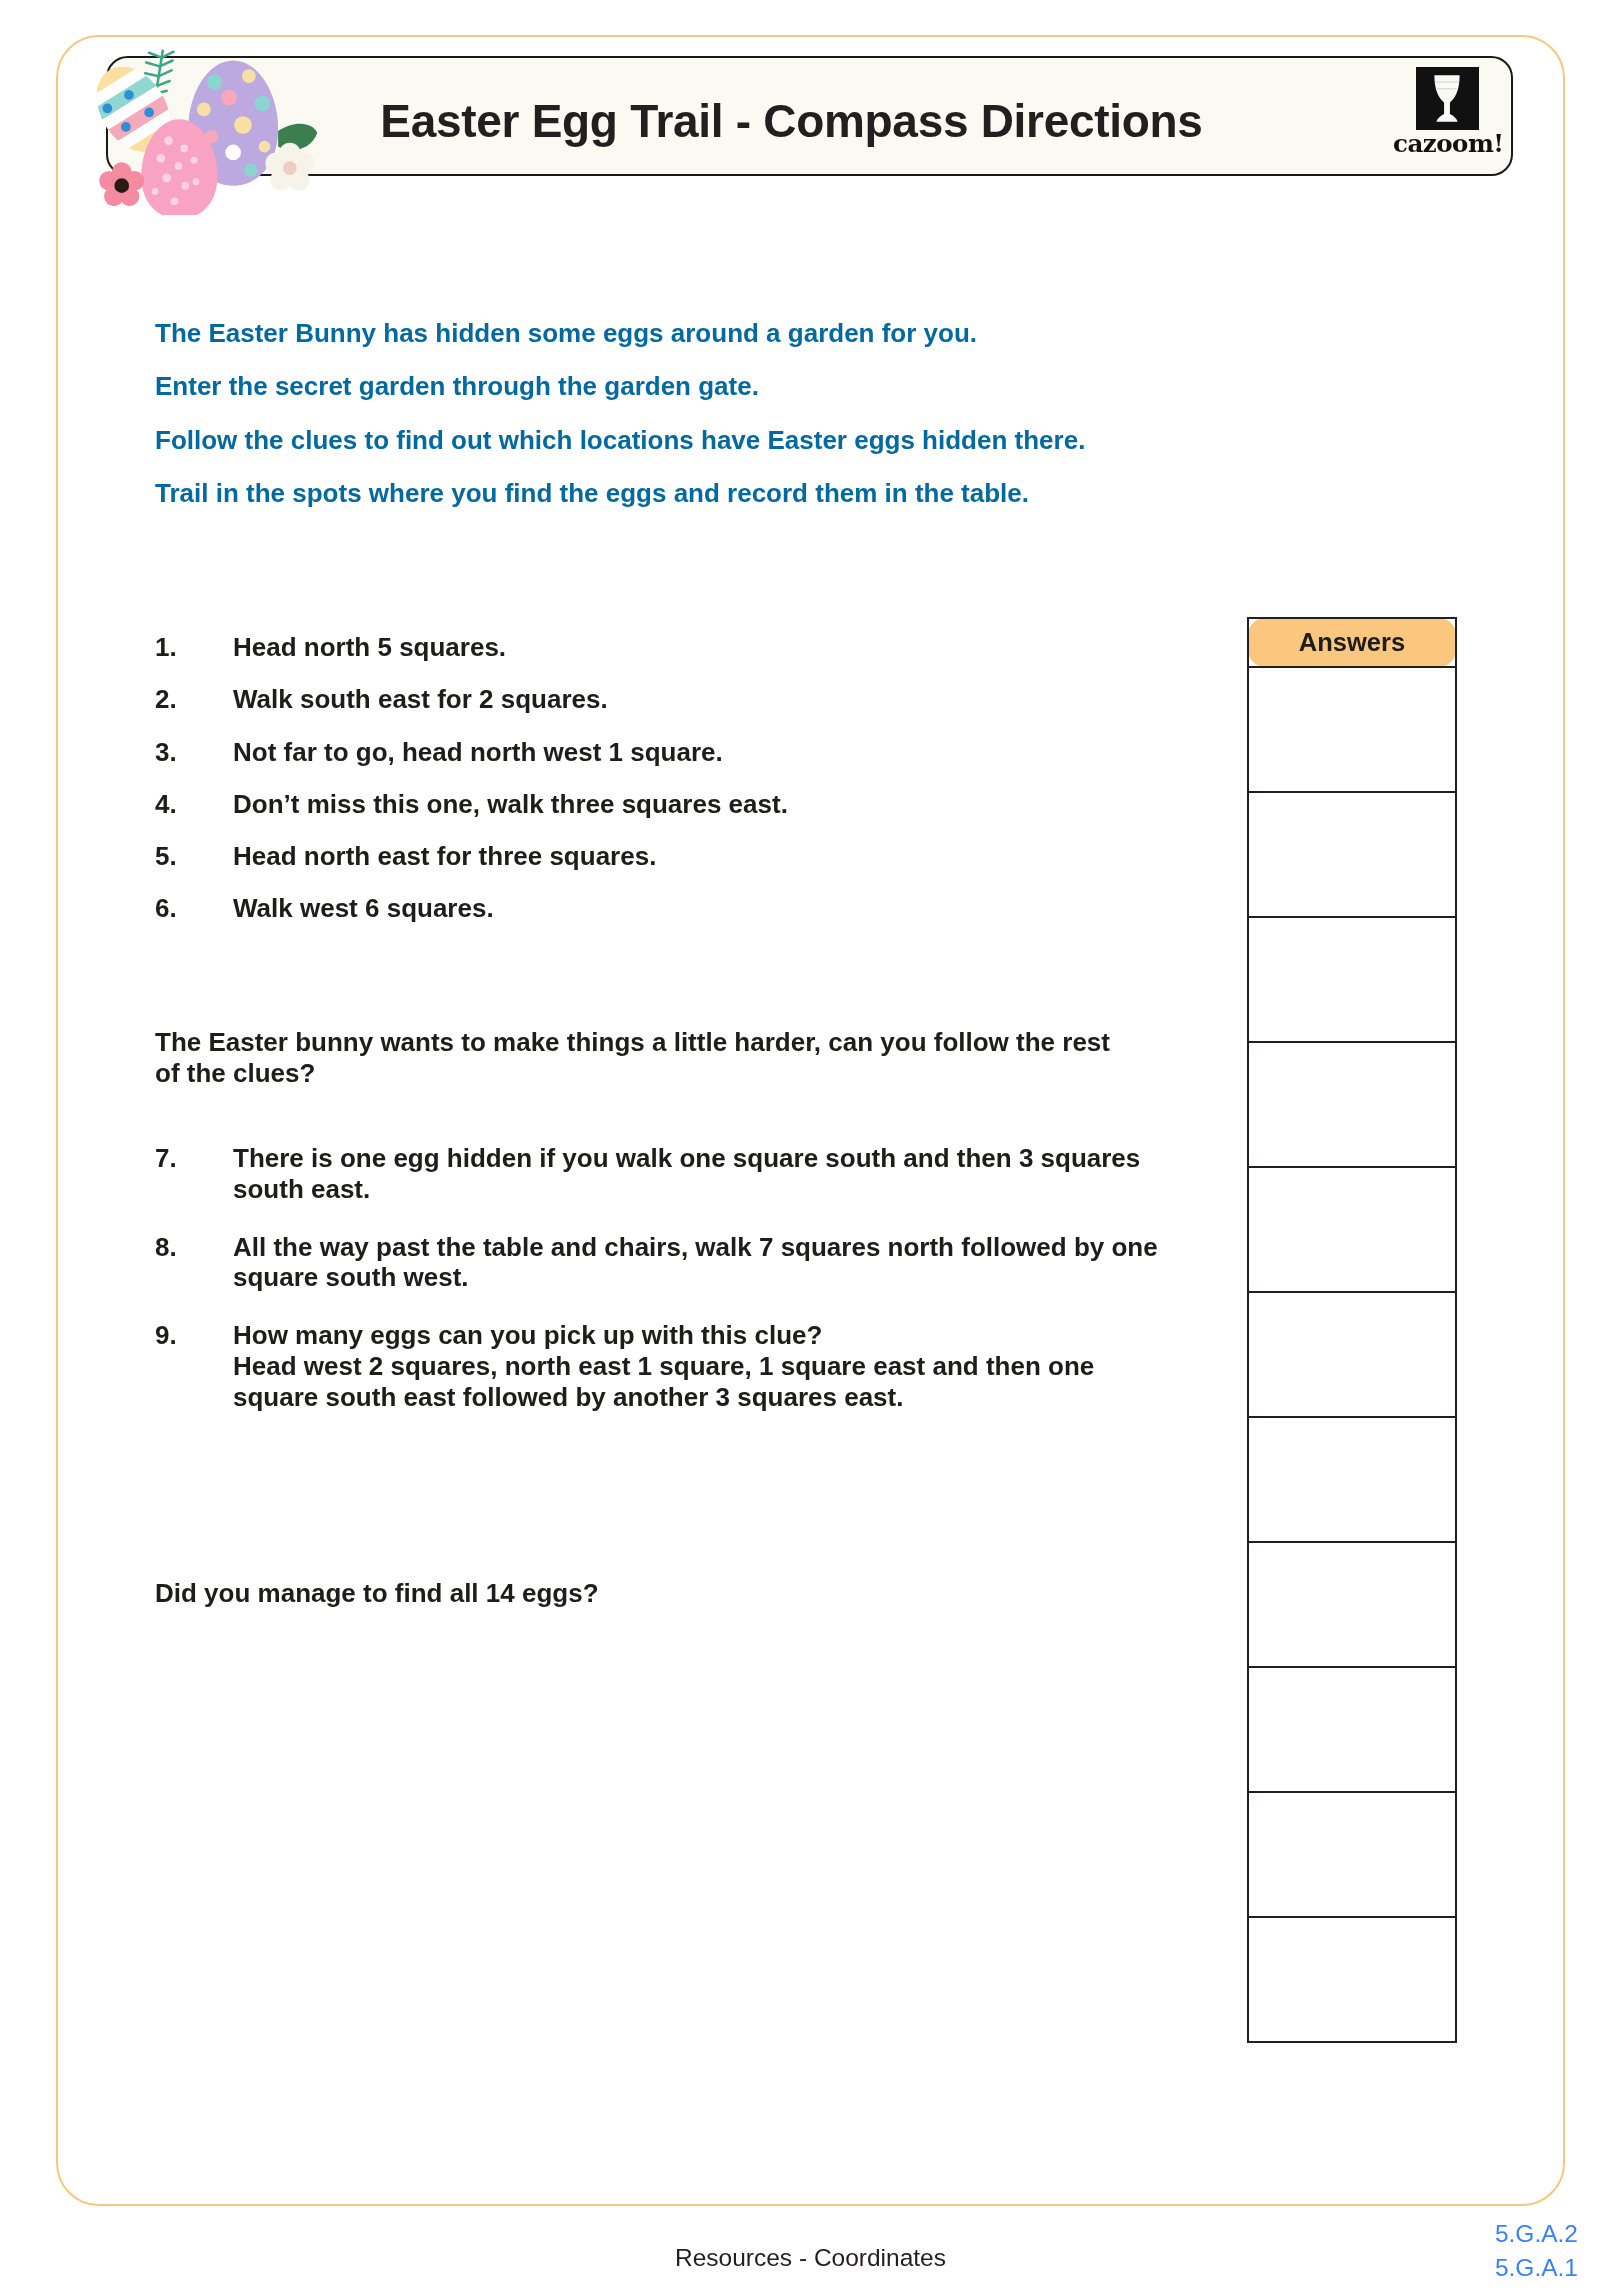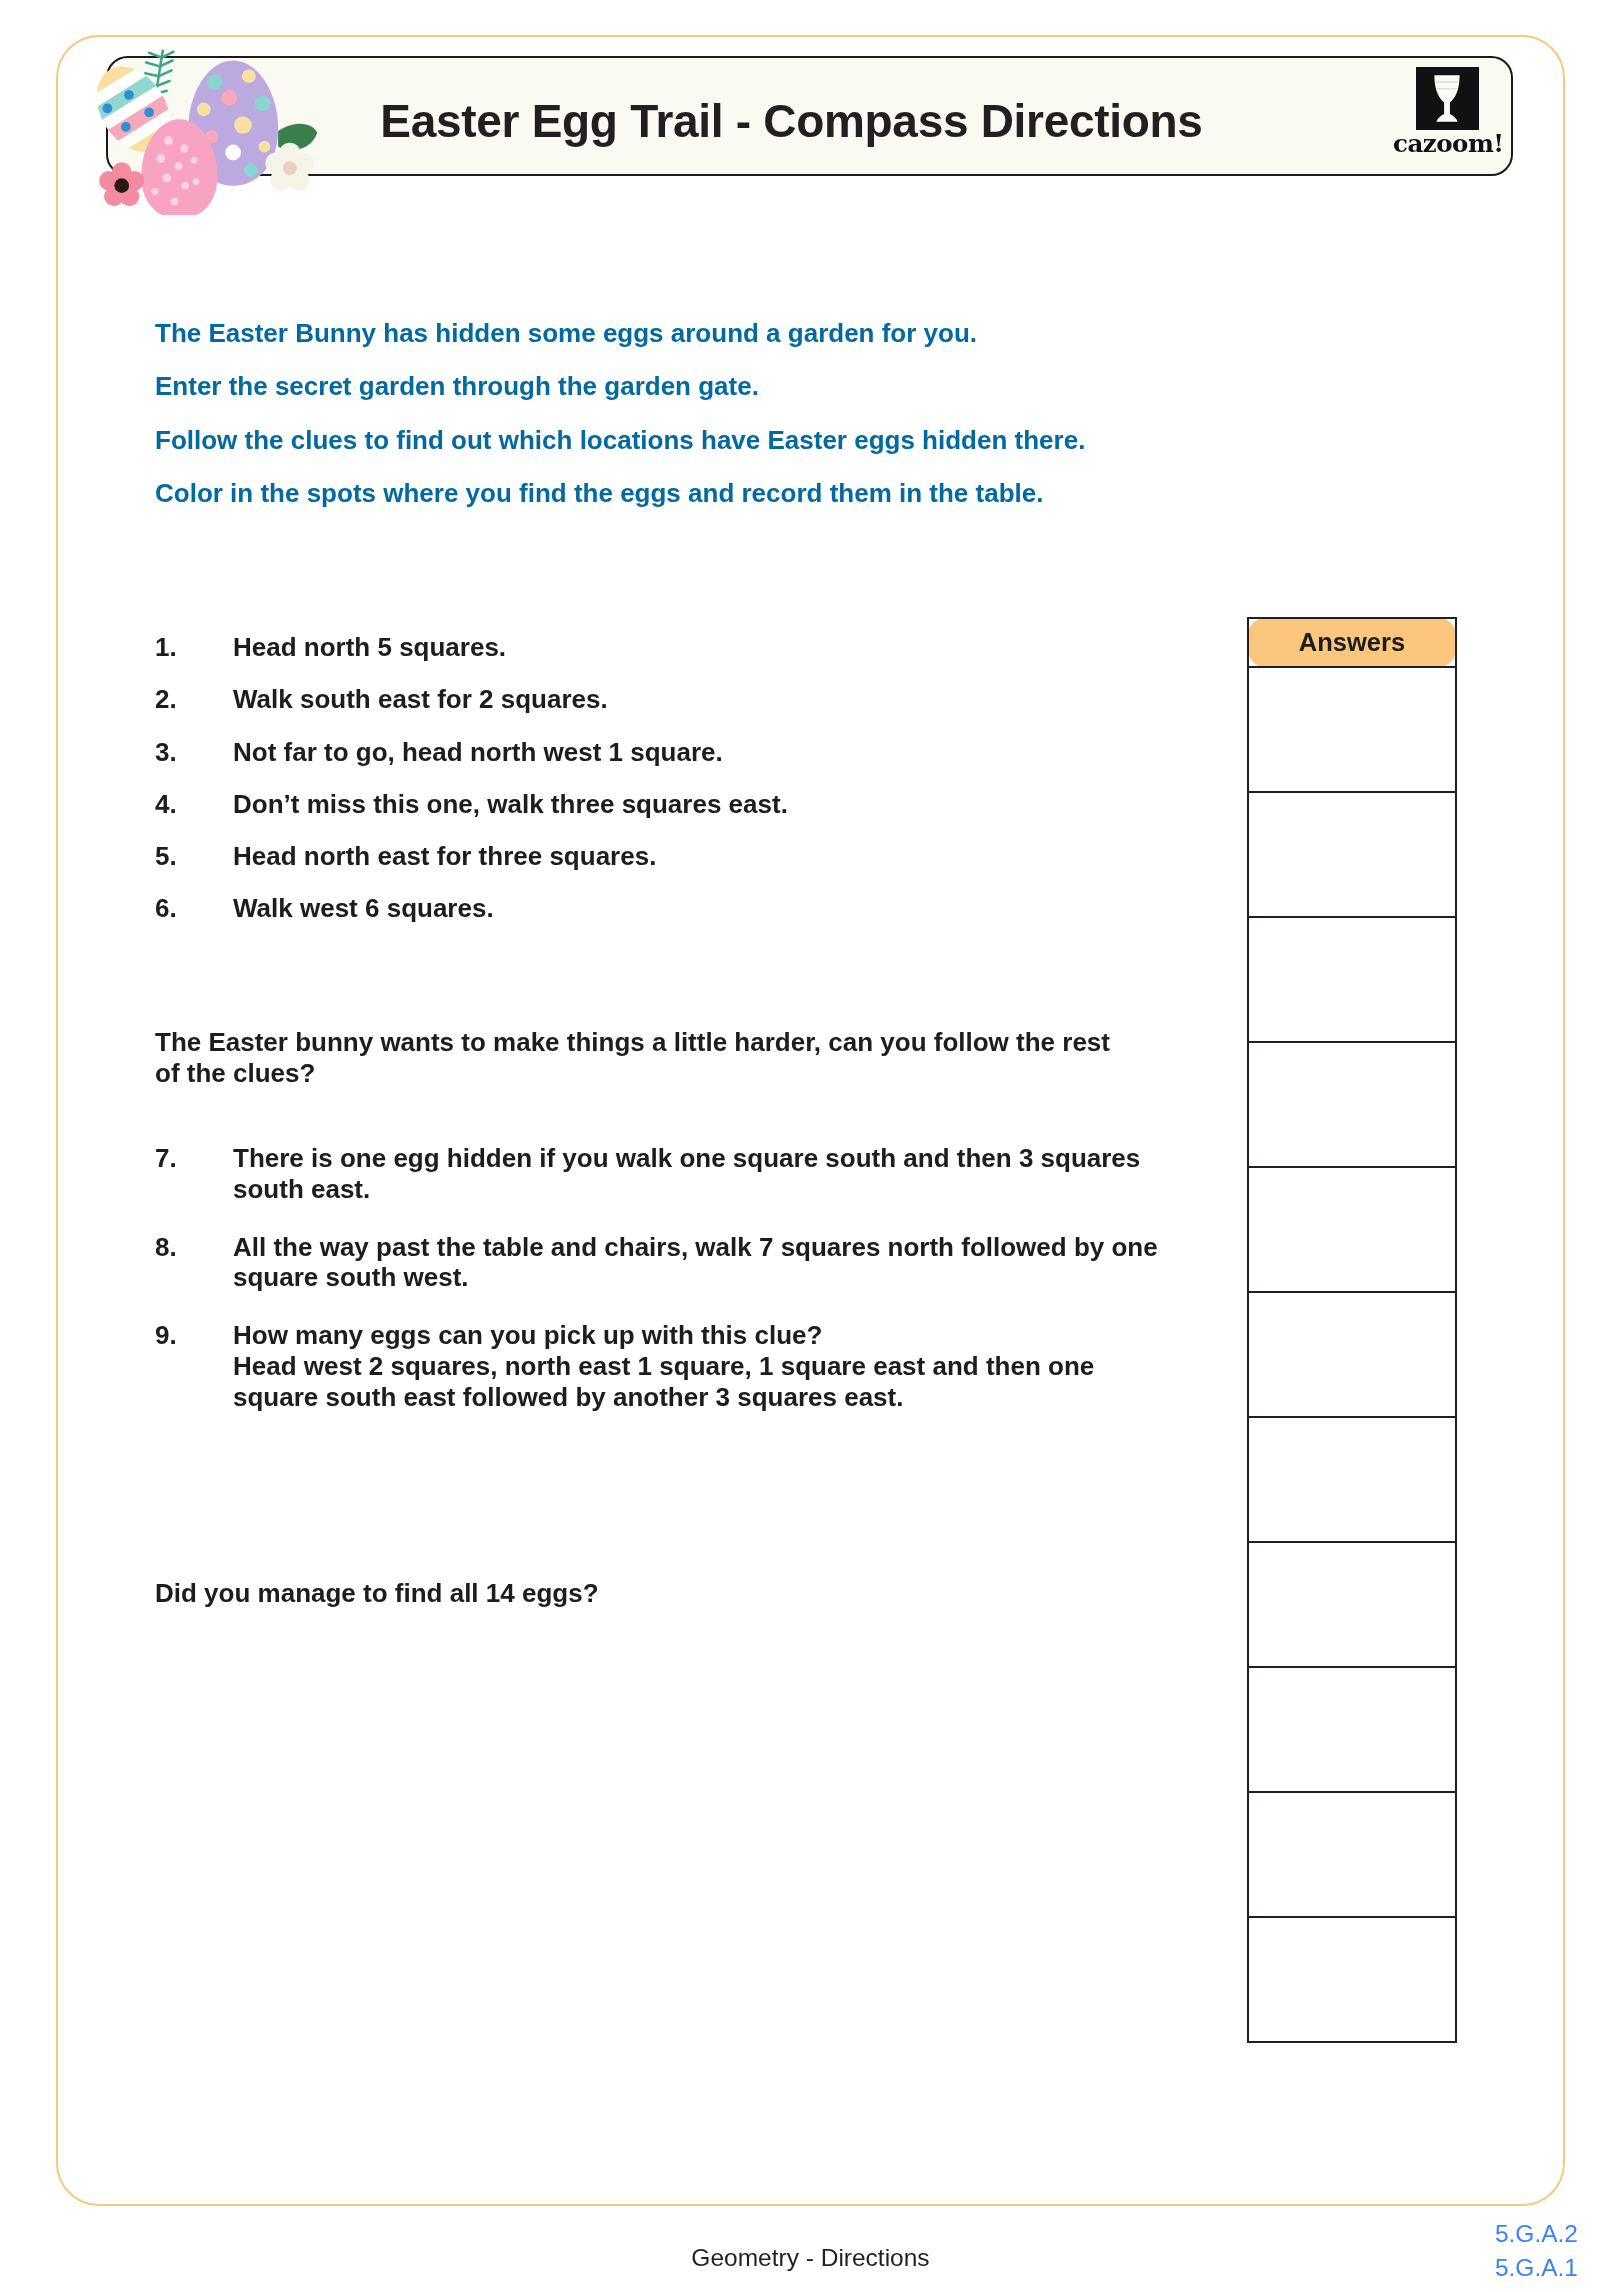--- a/index.html
+++ b/index.html
@@ -334,21 +334,21 @@
         <path d="M7 16 H27" stroke="#CFCFC6" stroke-width="1" fill="none"></path>
       </svg>
     </div>
     <div class="logo-word">cazoom!</div>
   </div>
 
   <div class="intro">
     <p>The Easter Bunny has hidden some eggs around a garden for you.</p>
     <p>Enter the secret garden through the garden gate.</p>
     <p>Follow the clues to find out which locations have Easter eggs hidden there.</p>
-    <p>Color in the spots where you find the eggs and record them in the table.</p>
+    <p>Trail in the spots where you find the eggs and record them in the table.</p>
   </div>
 
   <div class="clues">
     <div class="clue">
       <span class="clue-num">1.</span>
       <span class="clue-text">Head <b>north</b> 5 squares.</span>
     </div>
     <div class="clue">
       <span class="clue-num">2.</span>
       <span class="clue-text">Walk <b>south east</b> for 2 squares.</span>
@@ -426,20 +426,20 @@
         </tr>
         <tr>
           <td></td>
         </tr>
         <tr>
           <td></td>
         </tr>
       </tbody>
   </table>
 
-  <div class="footer-center">Geometry - Directions</div>
+  <div class="footer-center">Resources - Coordinates</div>
   <div class="footer-right">
     <div>5.G.A.2</div>
     <div>5.G.A.1</div>
   </div>
 
 </div>
 
 
 </body></html>

